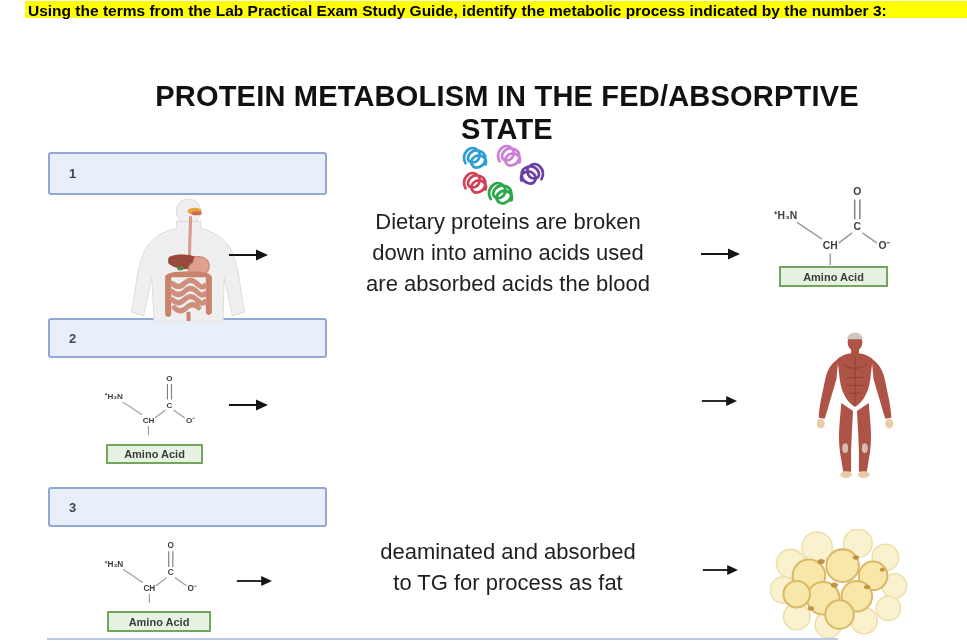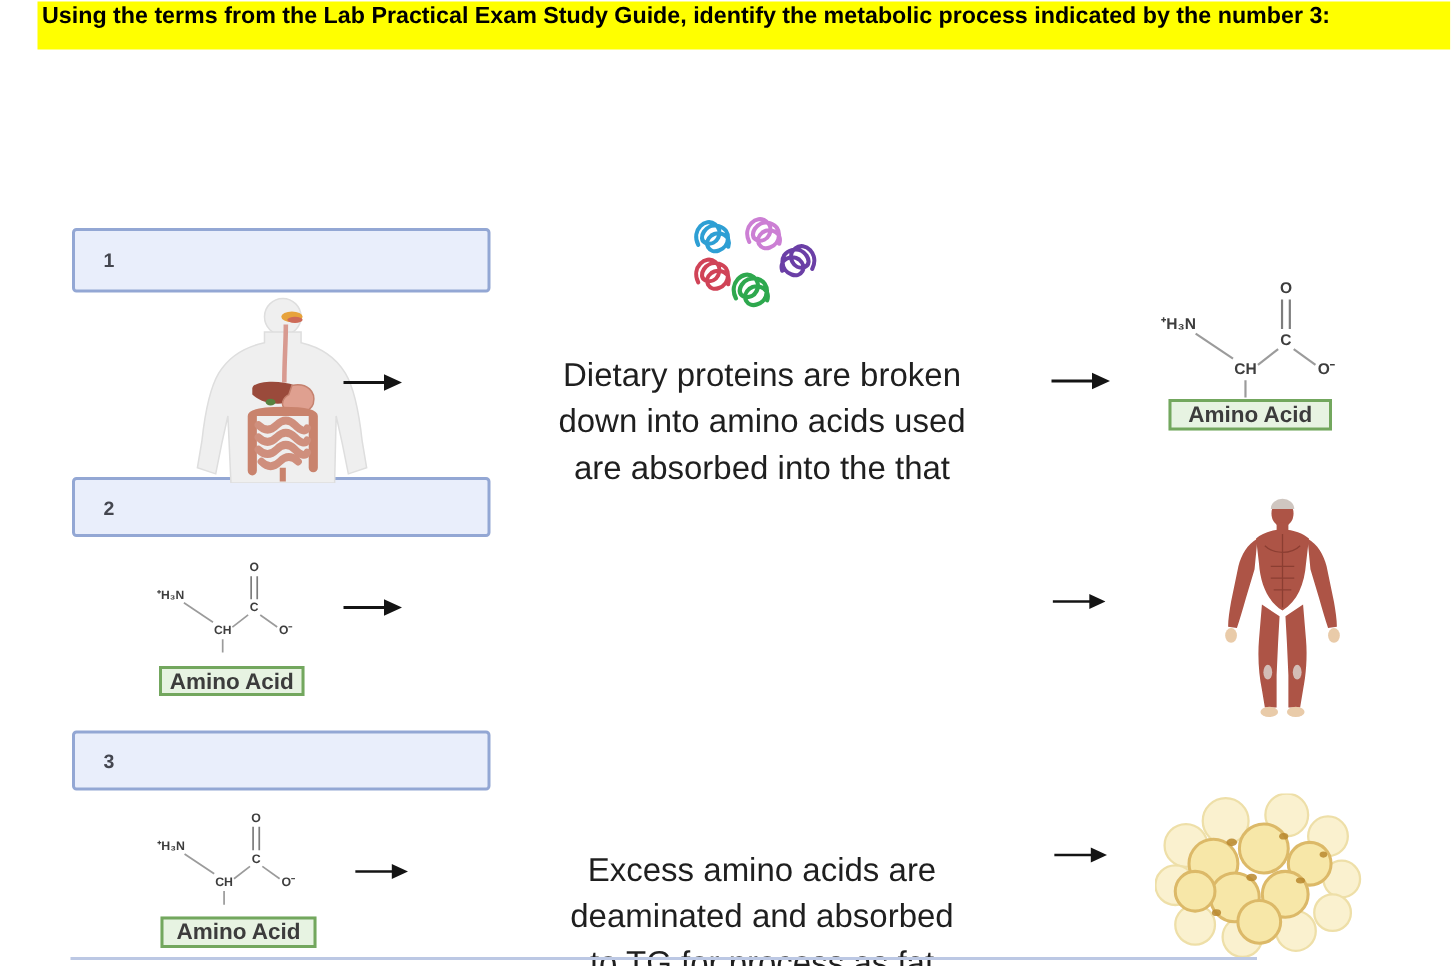--- a/index.html
+++ b/index.html
@@ -1,41 +1,41 @@
 <!DOCTYPE html>
 <html><head>
 <meta charset="utf-8">
 <style>
   html,body{margin:0;padding:0;background:#fff;}
   .page{position:relative;width:967px;height:644px;background:#fff;overflow:hidden;
         font-family:"Liberation Sans",sans-serif;}
   .abs{position:absolute;}
 
-  .banner{position:absolute;left:25px;top:1px;width:942px;height:32px;background:#ffff00;
+  .banner{position:absolute;left:25px;top:1px;width:942px;height:17px;background:#ffff00;
           color:#000;font-weight:bold;font-size:15.5px;line-height:20px;padding-left:3px;
           box-sizing:border-box;white-space:nowrap;}
 
   .title{position:absolute;left:57px;top:80px;width:900px;text-align:center;color:#111;
          font-weight:bold;font-size:29px;line-height:33px;letter-spacing:.2px;}
 
   .numbox{position:absolute;left:48px;width:279px;background:#e9eefb;border:2px solid #93a7d4;
           border-radius:3px;box-sizing:border-box;color:#44464f;font-size:13px;font-weight:bold;
           display:flex;align-items:center;padding-left:19px;}
   #box1{top:152px;height:43px;}
   #box2{top:318px;height:40px;}
   #box3{top:487px;height:40px;}
 
   .steptext{position:absolute;width:340px;text-align:center;color:#1f1f1f;font-size:22px;
-            line-height:31px;margin-top:28px;}
+            line-height:31px;}
   #text1{left:338px;top:206px;}
   #text2{left:338px;top:364px;}
   #text3{left:338px;top:536px;}
 
   .aalabel{position:absolute;background:#e7f3e2;border:2px solid #73a75e;border-radius:0;
-           box-sizing:border-box;color:#3c3c3c;font-weight:bold;font-size:15px;
+           box-sizing:border-box;color:#3c3c3c;font-weight:bold;font-size:11px;
            display:flex;align-items:center;justify-content:center;}
   #aal1{left:779px;top:266px;width:109px;height:21px;}
   #aal2{left:106px;top:444px;width:97px;height:20px;}
   #aal3{left:107px;top:611px;width:104px;height:21px;}
 
   .struct text{font-family:"Liberation Sans",sans-serif;font-weight:bold;font-size:10px;
                fill:#3d3d3d;text-anchor:middle;}
   .struct .bond{stroke:#9b9b9b;stroke-width:1.4;}
   .struct .dbond{stroke:#7d7d7d;stroke-width:1.4;}
 
@@ -44,20 +44,24 @@
 
   .divider{position:absolute;left:47px;top:638px;width:791px;height:2px;background:#bcc8e4;}
 </style>
 </head>
 <body>
 
 <div class="page">
 
   <div class="banner">Using the terms from the Lab Practical Exam Study Guide, identify the metabolic process indicated by the number 3:</div>
 
+  <div class="title">
+    <div>PROTEIN METABOLISM IN THE FED/ABSORPTIVE</div>
+    <div>STATE</div>
+  </div>
 
   <svg class="abs" style="left:455px;top:142px" width="105" height="66" viewBox="0 0 105 66">
     <defs>
       <path id="sq" d="M2,13 C-2,5 6,-2 11,2 C16,6 12,14 6,12 C1,10 6,1 13,3 C20,5 19,14 13,16 C8,18 4,12 9,8 C13,5 20,8 18,14" fill="none" stroke-width="2.2" stroke-linecap="round"></path>
     </defs>
     <use href="#sq" transform="translate(8,5) scale(1.25)" stroke="#2e9fd4"></use>
     <use href="#sq" transform="translate(42,3) scale(1.25)" stroke="#cc7fd4"></use>
     <use href="#sq" transform="translate(89,21) scale(-1.25,1.25)" stroke="#6b3fa6"></use>
     <use href="#sq" transform="translate(8,30) scale(1.25)" stroke="#d04357"></use>
     <use href="#sq" transform="translate(33,40) scale(1.3)" stroke="#2ea84e"></use>
@@ -88,21 +92,21 @@
   </svg>
 
   <svg class="abs arrow" style="left:228px;top:248px" width="40" height="14" viewBox="0 0 40 14">
     <line x1="1" y1="7" x2="29" y2="7"></line>
       <polygon points="28,1.5 40,7 28,12.5"></polygon>
   </svg>
 
   <div class="steptext" id="text1">
     <div>Dietary proteins are broken</div>
     <div>down into amino acids used</div>
-    <div>are absorbed into the that</div>
+    <div>are absorbed acids the blood</div>
   </div>
 
   <svg class="abs arrow" style="left:700px;top:247px" width="40" height="14" viewBox="0 0 40 14">
     <line x1="1" y1="7" x2="29" y2="7"></line>
       <polygon points="28,1.5 40,7 28,12.5"></polygon>
   </svg>
 
   <svg class="abs struct" style="left:768px;top:183px" width="135" height="83" viewBox="0 0 130 80">
     <line class="dbond" x1="83.5" y1="16" x2="83.5" y2="35"></line>
     <line class="dbond" x1="88.5" y1="16" x2="88.5" y2="35"></line>
@@ -180,21 +184,20 @@
     <text x="112" y="64">O⁻</text>
   </svg>
   <div class="aalabel" id="aal3">Amino Acid</div>
 
   <svg class="abs arrow" style="left:236px;top:574px" width="36" height="14" viewBox="0 0 40 14">
     <line x1="1" y1="7" x2="29" y2="7"></line>
       <polygon points="28,1.5 40,7 28,12.5"></polygon>
   </svg>
 
   <div class="steptext" id="text3">
-    <div>Excess amino acids are</div>
     <div>deaminated and absorbed</div>
     <div>to TG for process as fat</div>
   </div>
 
   <svg class="abs arrow" style="left:702px;top:563px" width="36" height="14" viewBox="0 0 40 14">
     <line x1="1" y1="7" x2="29" y2="7"></line>
       <polygon points="28,1.5 40,7 28,12.5"></polygon>
   </svg>
 
   <svg class="abs" style="left:770px;top:529px" width="138" height="112" viewBox="0 0 135 110">

